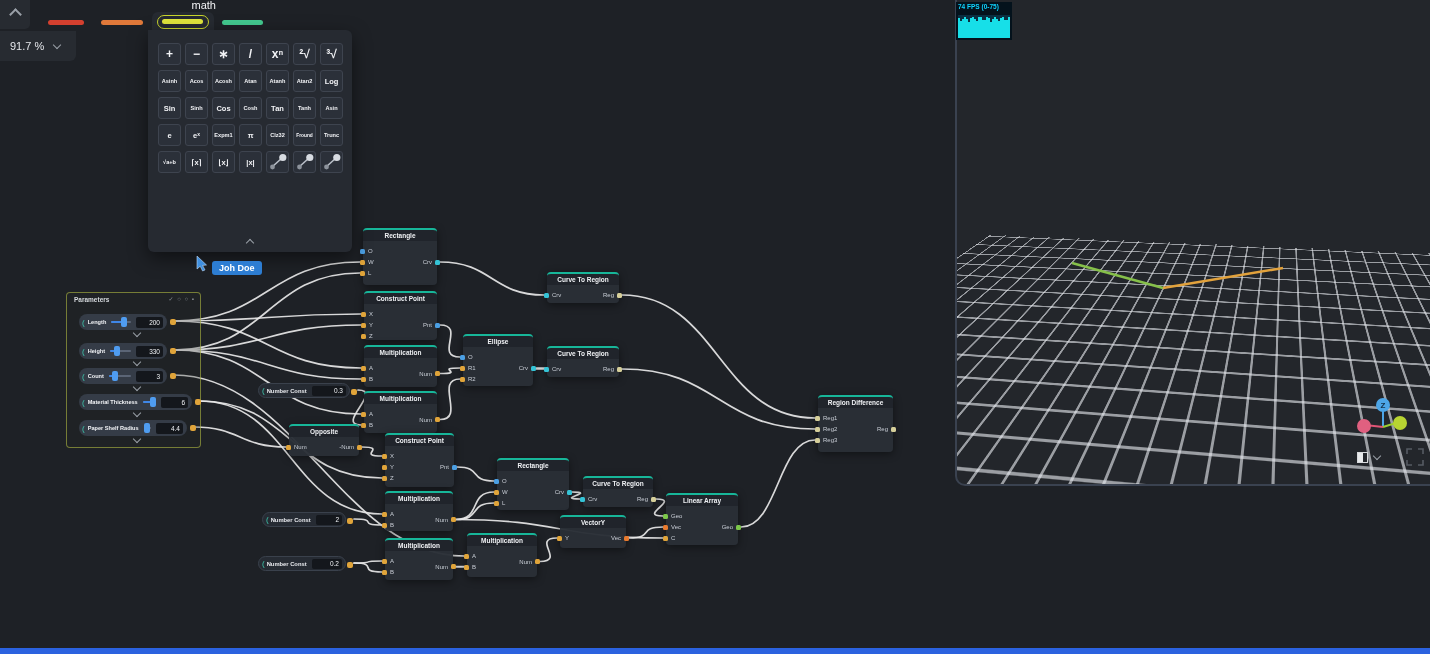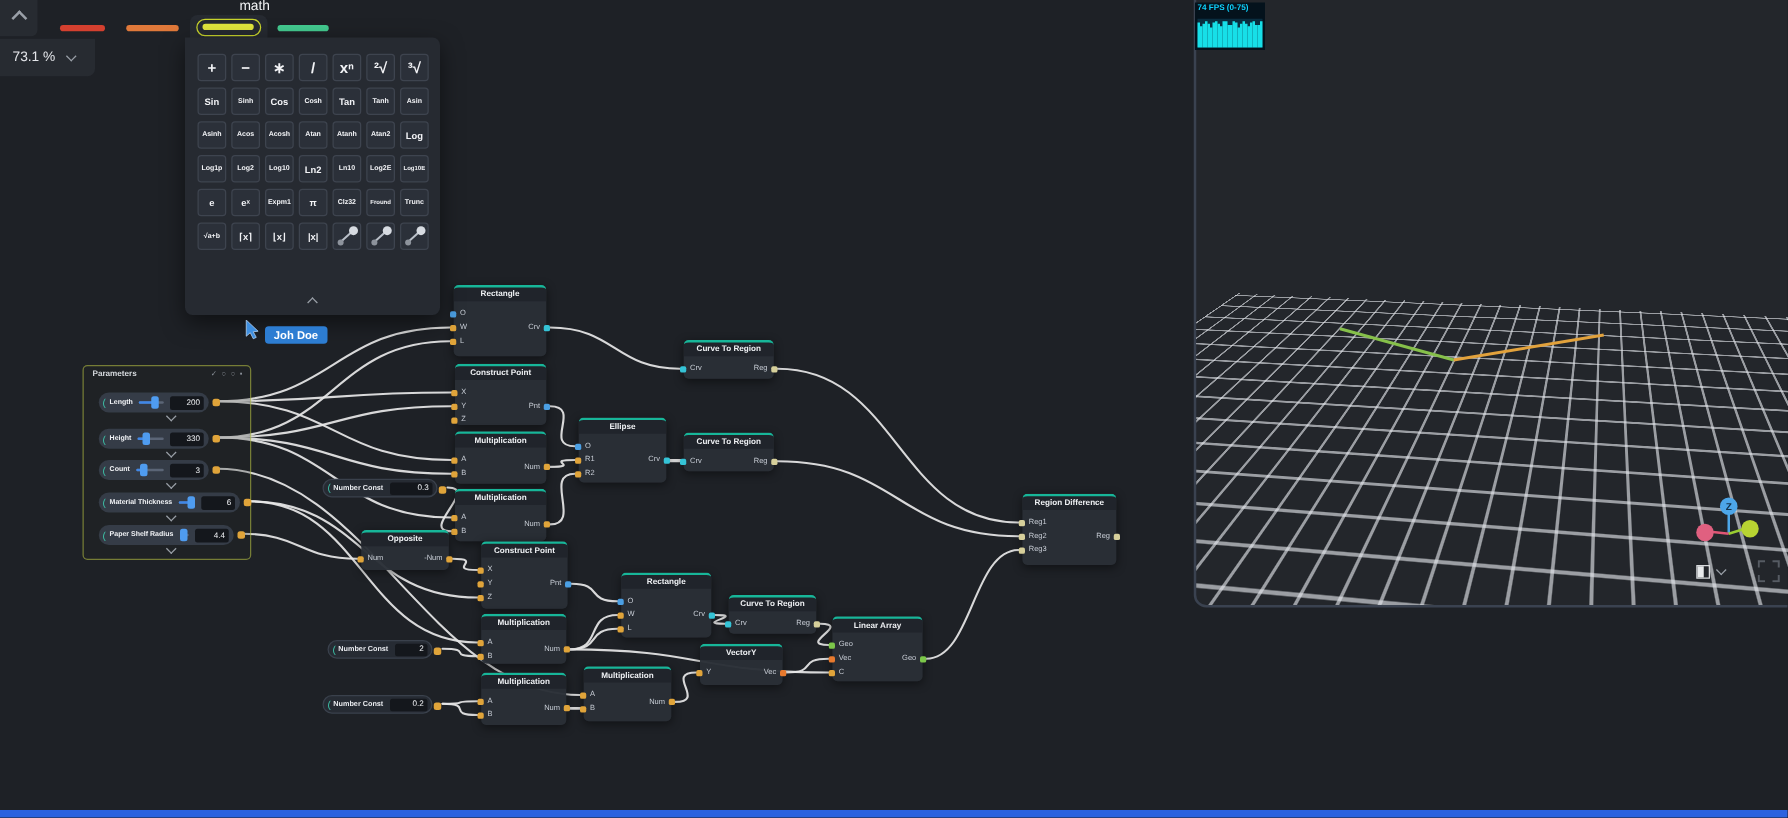--- a/index.html
+++ b/index.html
@@ -508,21 +508,21 @@
         <div class="pport"></div>
       </div>
       <span class="abs pchev chev down sm" style="top: 146px;"></span>
     </div>
 </div>
 
 <div class="abs tl-btn">
   <span class="chev up"></span>
 </div>
 <div class="abs zoom-pill">
-  <span class="lbl">73.1 %</span>
+  <span class="lbl">91.7 %</span>
   <span class="chev down sm"></span>
 </div>
 
 <div id="tabbar">
     <div class="abs color-pill" style="left: 48px; width: 36px; background: rgb(212, 64, 47);"></div>
     <div class="abs color-pill" style="left: 101px; width: 42px; background: rgb(224, 121, 58);"></div>
     <div class="abs math-tab"></div>
     <div class="abs math-oval"></div>
     <div class="abs math-bar" style="background: rgb(224, 229, 60);"></div>
     <div class="abs math-label">math</div>
@@ -534,45 +534,36 @@
       <div class="pal-row">
         <div class="pal-btn" style="font-size: 12px;">+</div>
         <div class="pal-btn" style="font-size: 12px;">−</div>
         <div class="pal-btn" style="font-size: 12px;">∗</div>
         <div class="pal-btn" style="font-size: 12px;">/</div>
         <div class="pal-btn" style="font-size: 12px;">xⁿ</div>
         <div class="pal-btn" style="font-size: 12px;">²√</div>
         <div class="pal-btn" style="font-size: 12px;">³√</div>
       </div>
       <div class="pal-row">
+        <div class="pal-btn" style="font-size: 5.6px;">Asinh</div>
+        <div class="pal-btn" style="font-size: 5.6px;">Acos</div>
+        <div class="pal-btn" style="font-size: 5.6px;">Acosh</div>
+        <div class="pal-btn" style="font-size: 5.6px;">Atan</div>
+        <div class="pal-btn" style="font-size: 5.6px;">Atanh</div>
+        <div class="pal-btn" style="font-size: 5.6px;">Atan2</div>
+        <div class="pal-btn" style="font-size: 7.5px;">Log</div>
+      </div>
+      <div class="pal-row">
         <div class="pal-btn" style="font-size: 7.5px;">Sin</div>
         <div class="pal-btn" style="font-size: 5.6px;">Sinh</div>
         <div class="pal-btn" style="font-size: 7.5px;">Cos</div>
         <div class="pal-btn" style="font-size: 5.6px;">Cosh</div>
         <div class="pal-btn" style="font-size: 7.5px;">Tan</div>
         <div class="pal-btn" style="font-size: 5.6px;">Tanh</div>
         <div class="pal-btn" style="font-size: 5.6px;">Asin</div>
-      </div>
-      <div class="pal-row">
-        <div class="pal-btn" style="font-size: 5.6px;">Asinh</div>
-        <div class="pal-btn" style="font-size: 5.6px;">Acos</div>
-        <div class="pal-btn" style="font-size: 5.6px;">Acosh</div>
-        <div class="pal-btn" style="font-size: 5.6px;">Atan</div>
-        <div class="pal-btn" style="font-size: 5.6px;">Atanh</div>
-        <div class="pal-btn" style="font-size: 5.6px;">Atan2</div>
-        <div class="pal-btn" style="font-size: 7.5px;">Log</div>
-      </div>
-      <div class="pal-row">
-        <div class="pal-btn" style="font-size: 5.6px;">Log1p</div>
-        <div class="pal-btn" style="font-size: 5.6px;">Log2</div>
-        <div class="pal-btn" style="font-size: 5.6px;">Log10</div>
-        <div class="pal-btn" style="font-size: 7.5px;">Ln2</div>
-        <div class="pal-btn" style="font-size: 5.6px;">Ln10</div>
-        <div class="pal-btn" style="font-size: 5.6px;">Log2E</div>
-        <div class="pal-btn" style="font-size: 4.8px;">Log10E</div>
       </div>
       <div class="pal-row">
         <div class="pal-btn" style="font-size: 7.5px;">e</div>
         <div class="pal-btn" style="font-size: 7.5px;">eˣ</div>
         <div class="pal-btn" style="font-size: 5.6px;">Expm1</div>
         <div class="pal-btn" style="font-size: 7.5px;">π</div>
         <div class="pal-btn" style="font-size: 5.6px;">Clz32</div>
         <div class="pal-btn" style="font-size: 4.8px;">Fround</div>
         <div class="pal-btn" style="font-size: 5.6px;">Trunc</div>
       </div>

